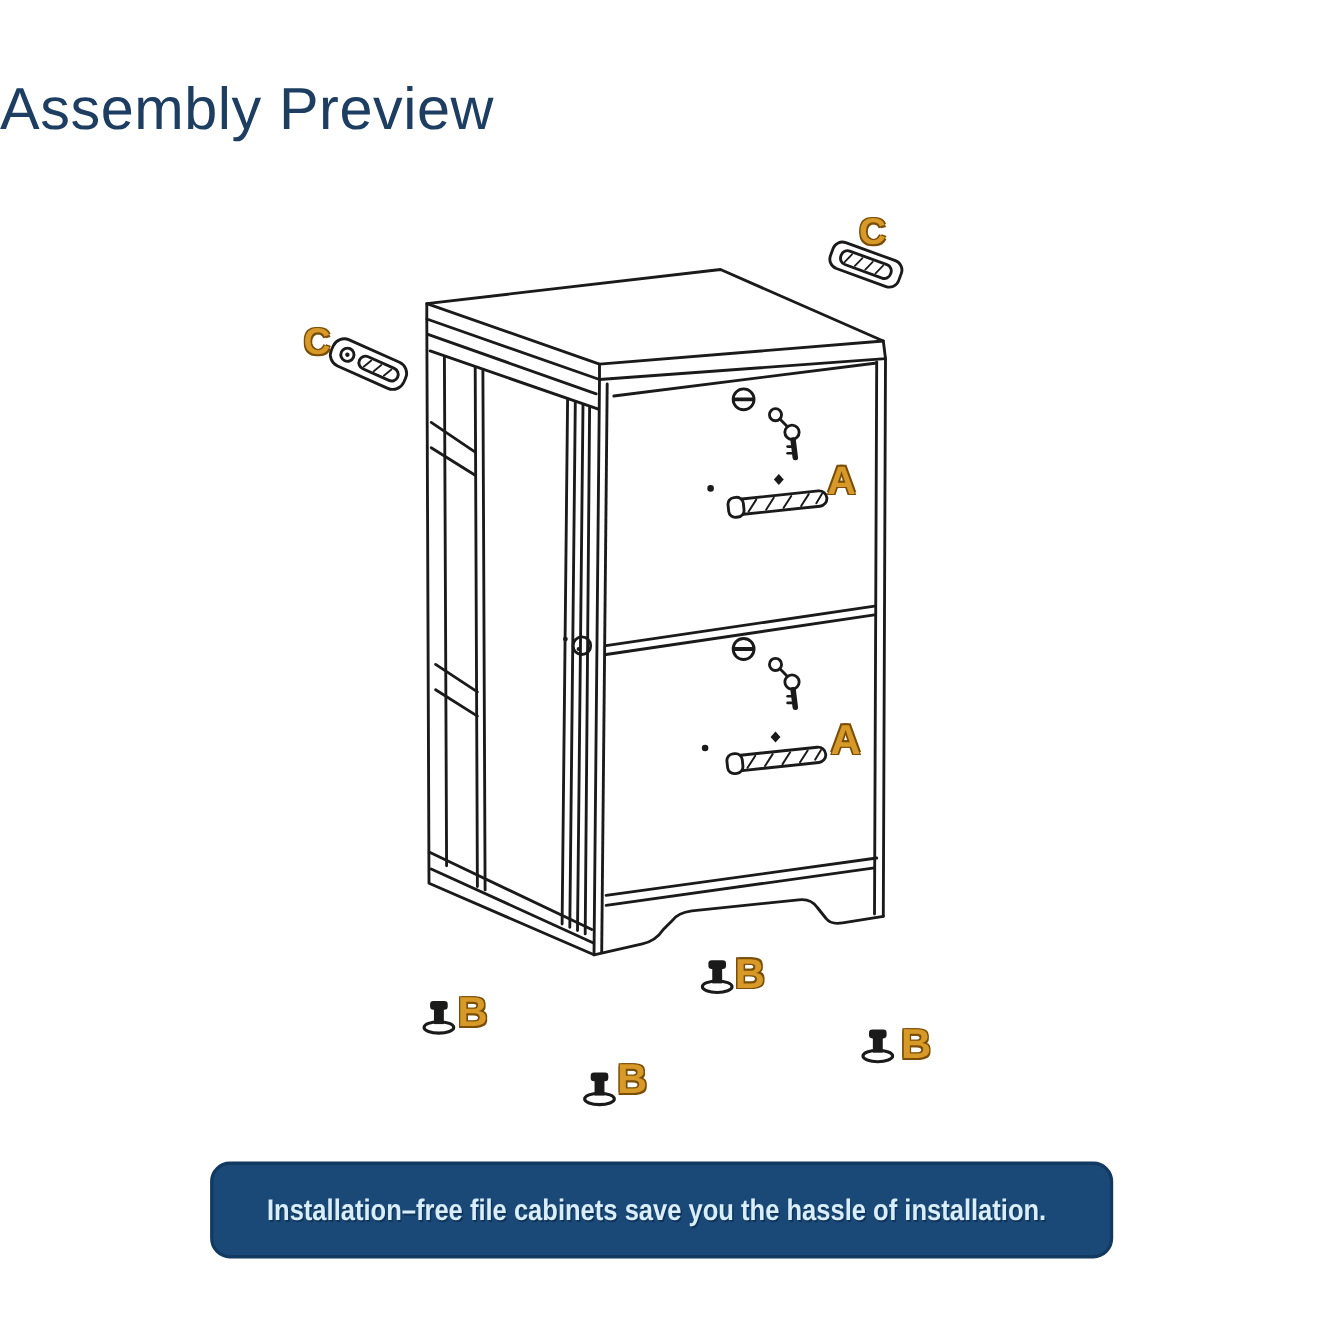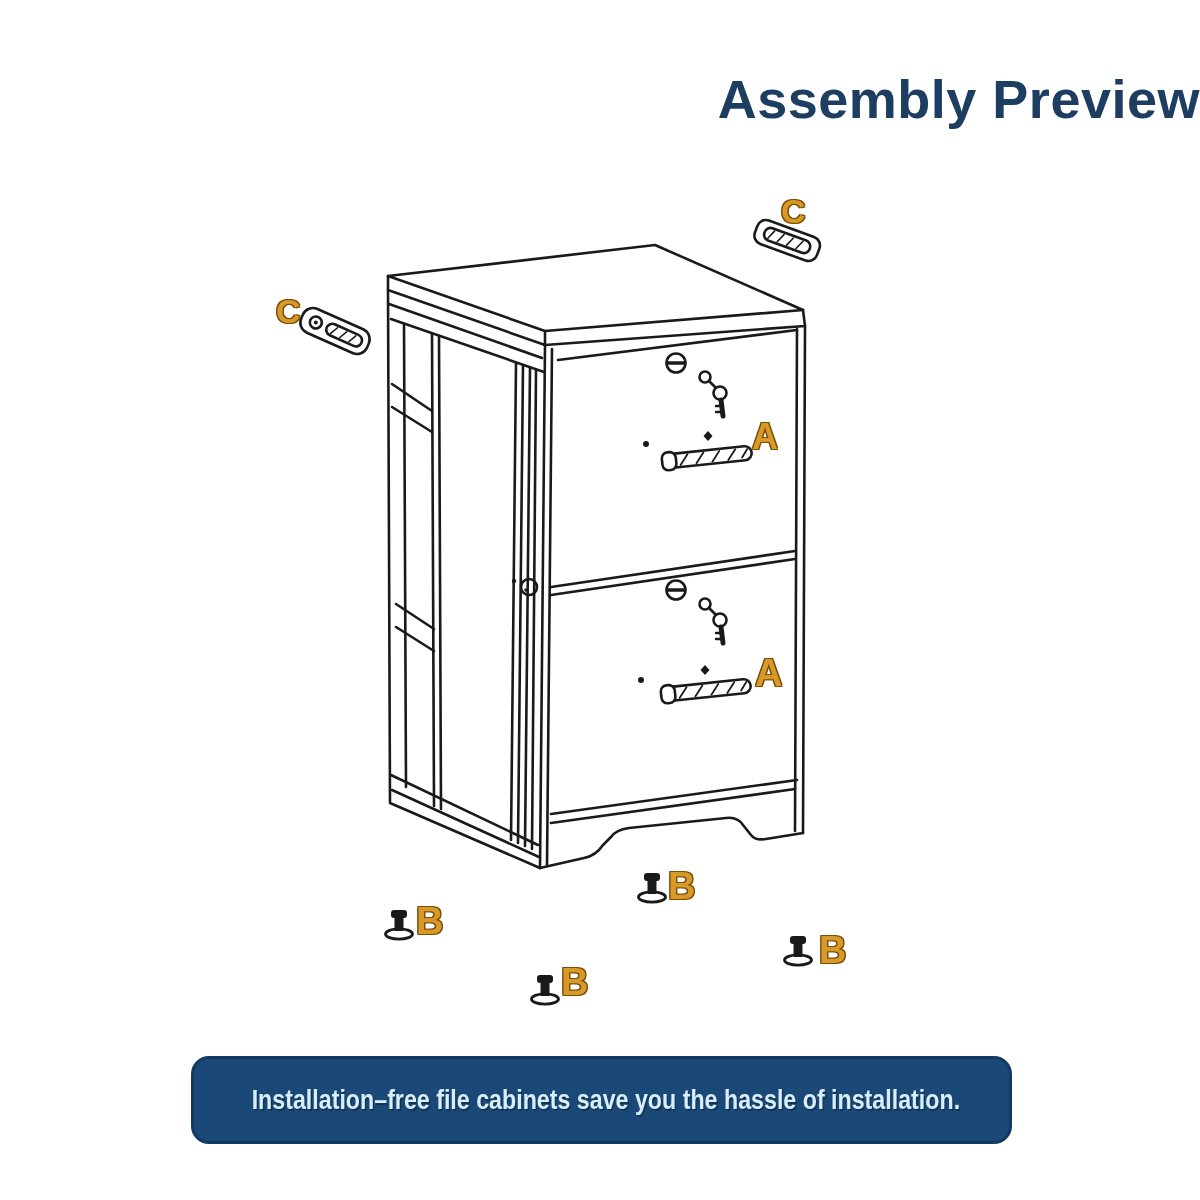--- a/index.html
+++ b/index.html
@@ -1,33 +1,33 @@
 <!DOCTYPE html>
 <html><head>
 <meta charset="utf-8">
 <style>
   html,body{margin:0;padding:0;background:#ffffff;}
   #stage{
     position:relative;width:1200px;height:1200px;background:#ffffff;overflow:hidden;
     font-family:"Liberation Sans", sans-serif;
   }
   #title{
-    position:absolute;left:0;top:68px;width:1200px;text-align:right;
-    font-size:54px;font-weight:bold;letter-spacing:0.5px;color:#1e3e61;
+    position:absolute;left:0;top:68px;width:1200px;text-align:left;
+    font-size:54px;font-weight:normal;letter-spacing:0.5px;color:#1e3e61;
   }
   #lineart{position:absolute;left:0;top:0;width:1200px;height:1200px;}
   .part-label{
     position:absolute;line-height:1;font-weight:bold;color:#d79a28;
     text-shadow:-1.3px -1.3px 0 #7a4d08, 1.3px -1.3px 0 #7a4d08,
                 -1.3px 1.3px 0 #7a4d08, 1.3px 1.3px 0 #7a4d08;
   }
   #banner{
     position:absolute;left:191px;top:1056px;width:821px;height:88px;
     background:#1b4977;border:3px solid #123a61;border-radius:18px;
-    box-sizing:border-box;display:flex;align-items:center;justify-content:flex-start;
+    box-sizing:border-box;display:flex;align-items:center;justify-content:flex-end;
   }
   #banner .banner-text{
     white-space:nowrap;transform:scaleX(0.86);transform-origin:center;
     font-size:27px;font-weight:bold;color:#d9eefb;
     text-shadow:1.5px 1.5px 0 rgba(8,35,64,0.55);
   }
 </style>
 </head>
 <body>
 

